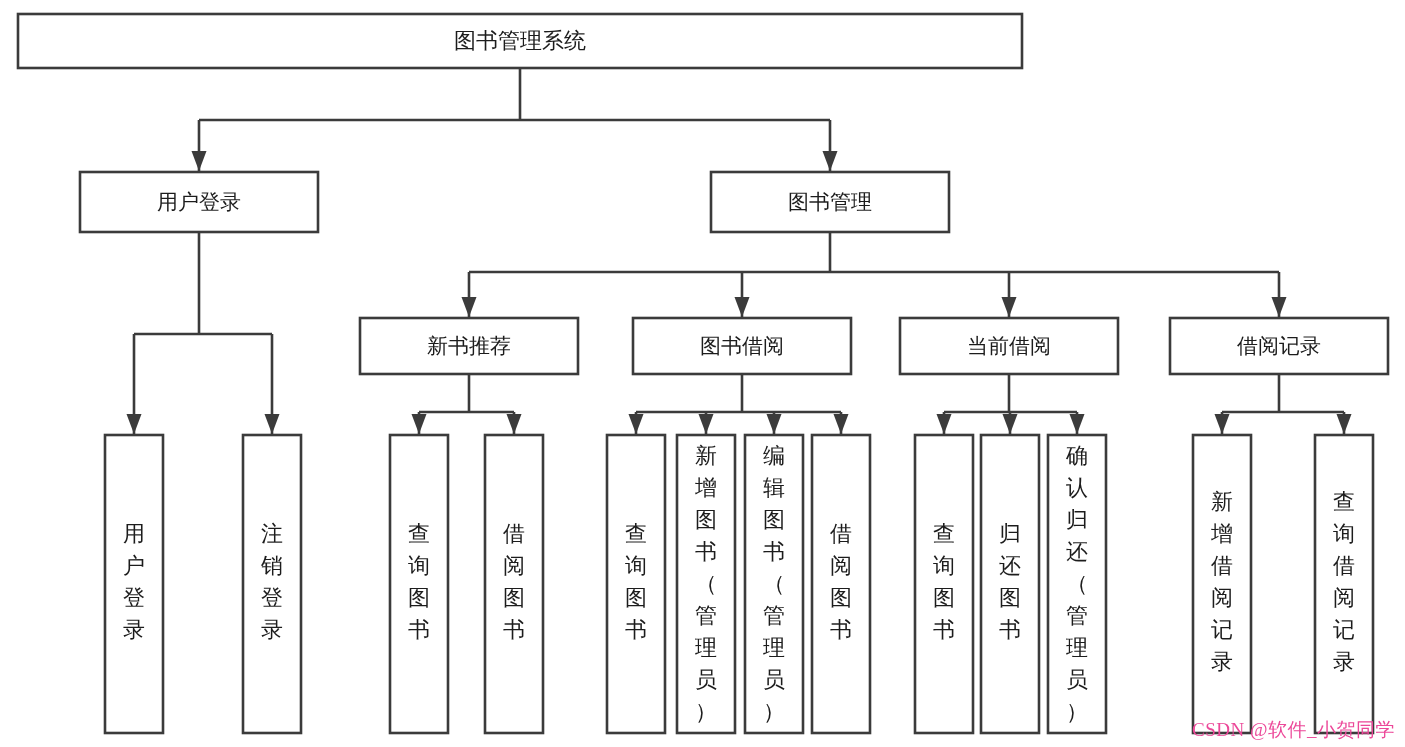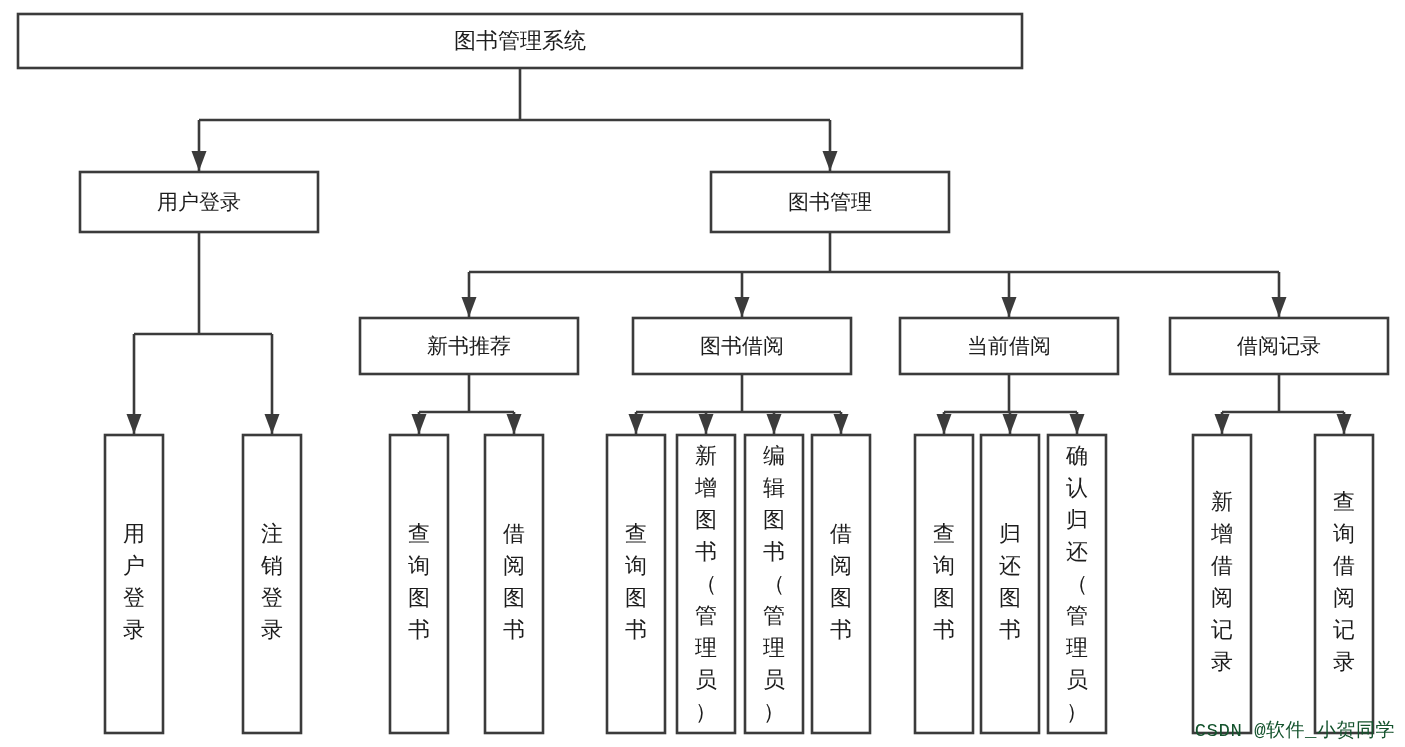--- a/index.html
+++ b/index.html
@@ -55,23 +55,23 @@
   .leaf-label {
     font-family: "DejaVu Sans", "Liberation Sans", sans-serif;
     fill: #1c1c1c;
     font-size: 22px;
     text-anchor: middle;
   }
   .watermark-text {
     position: absolute;
     right: 10px;
     bottom: 4px;
-    font-family: Liberation Mono, monospace;
+    font-family: Liberation Serif, serif;
     font-size: 19px;
-    color: #14532d;
+    color: #ec4899;
     white-space: nowrap;
     letter-spacing: 0.5px;
     user-select: none;
   }
 </style>
 </head>
 <body>
 
 <div id="diagram-root">
 

